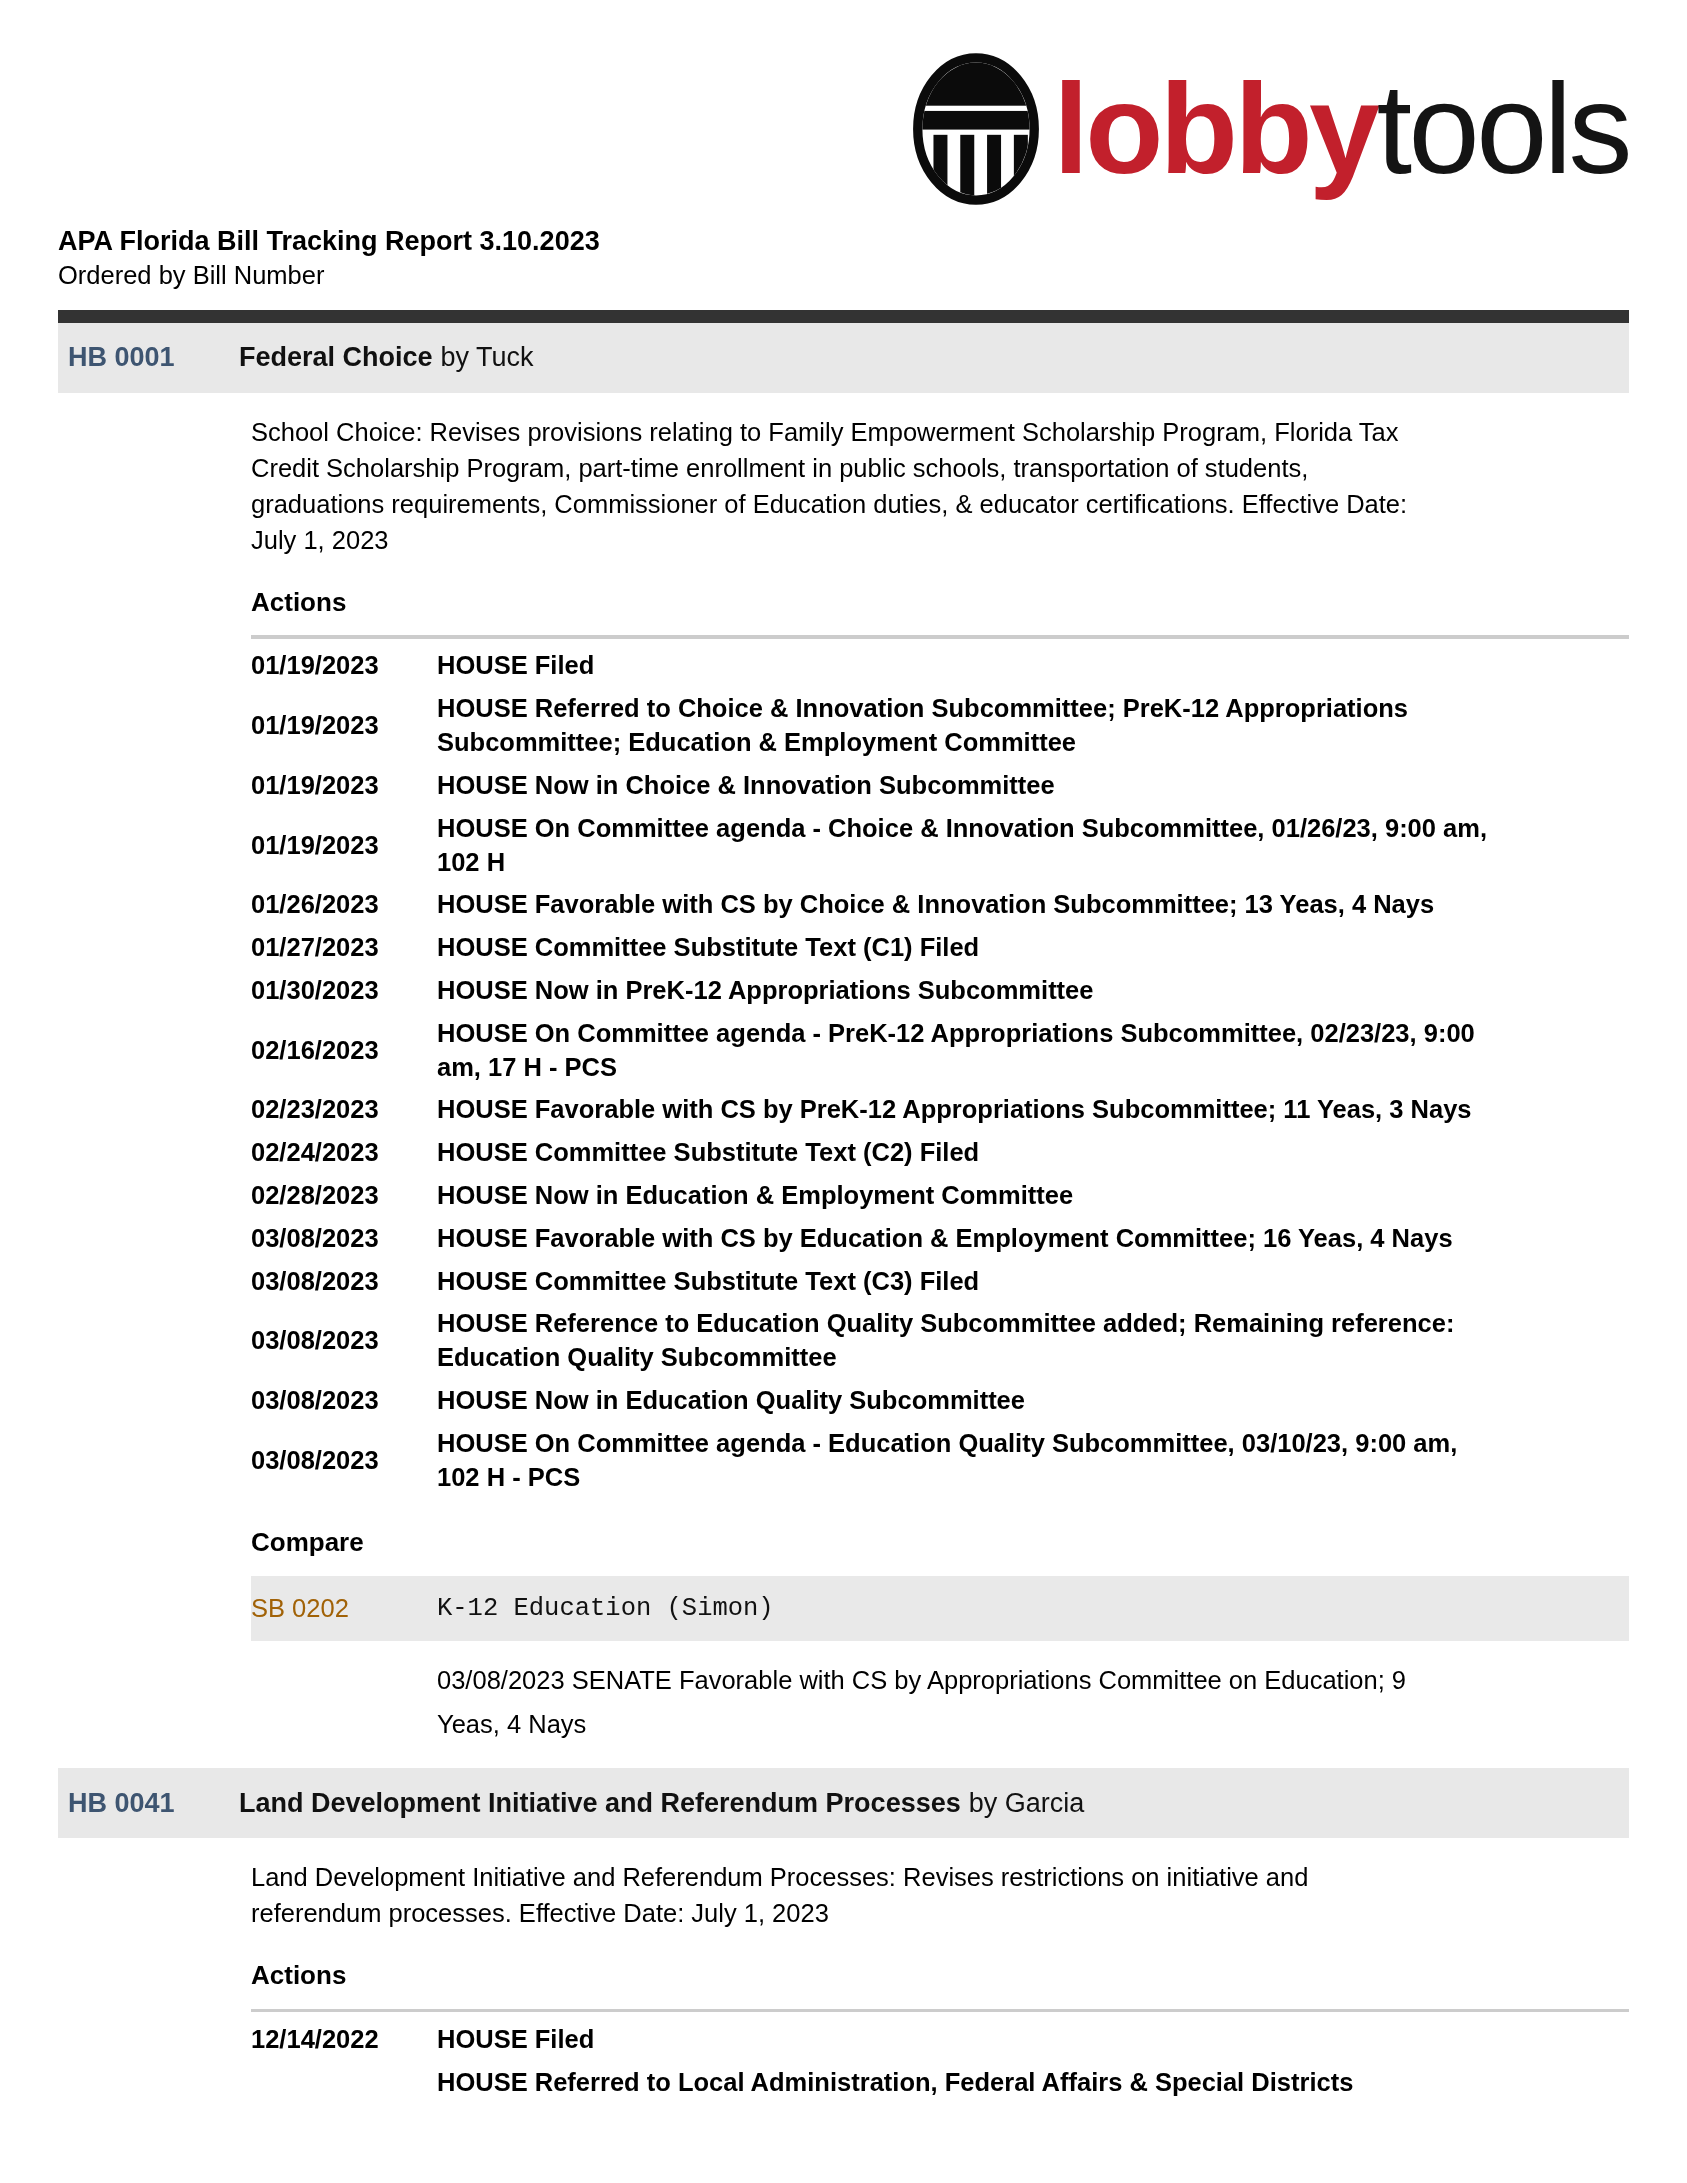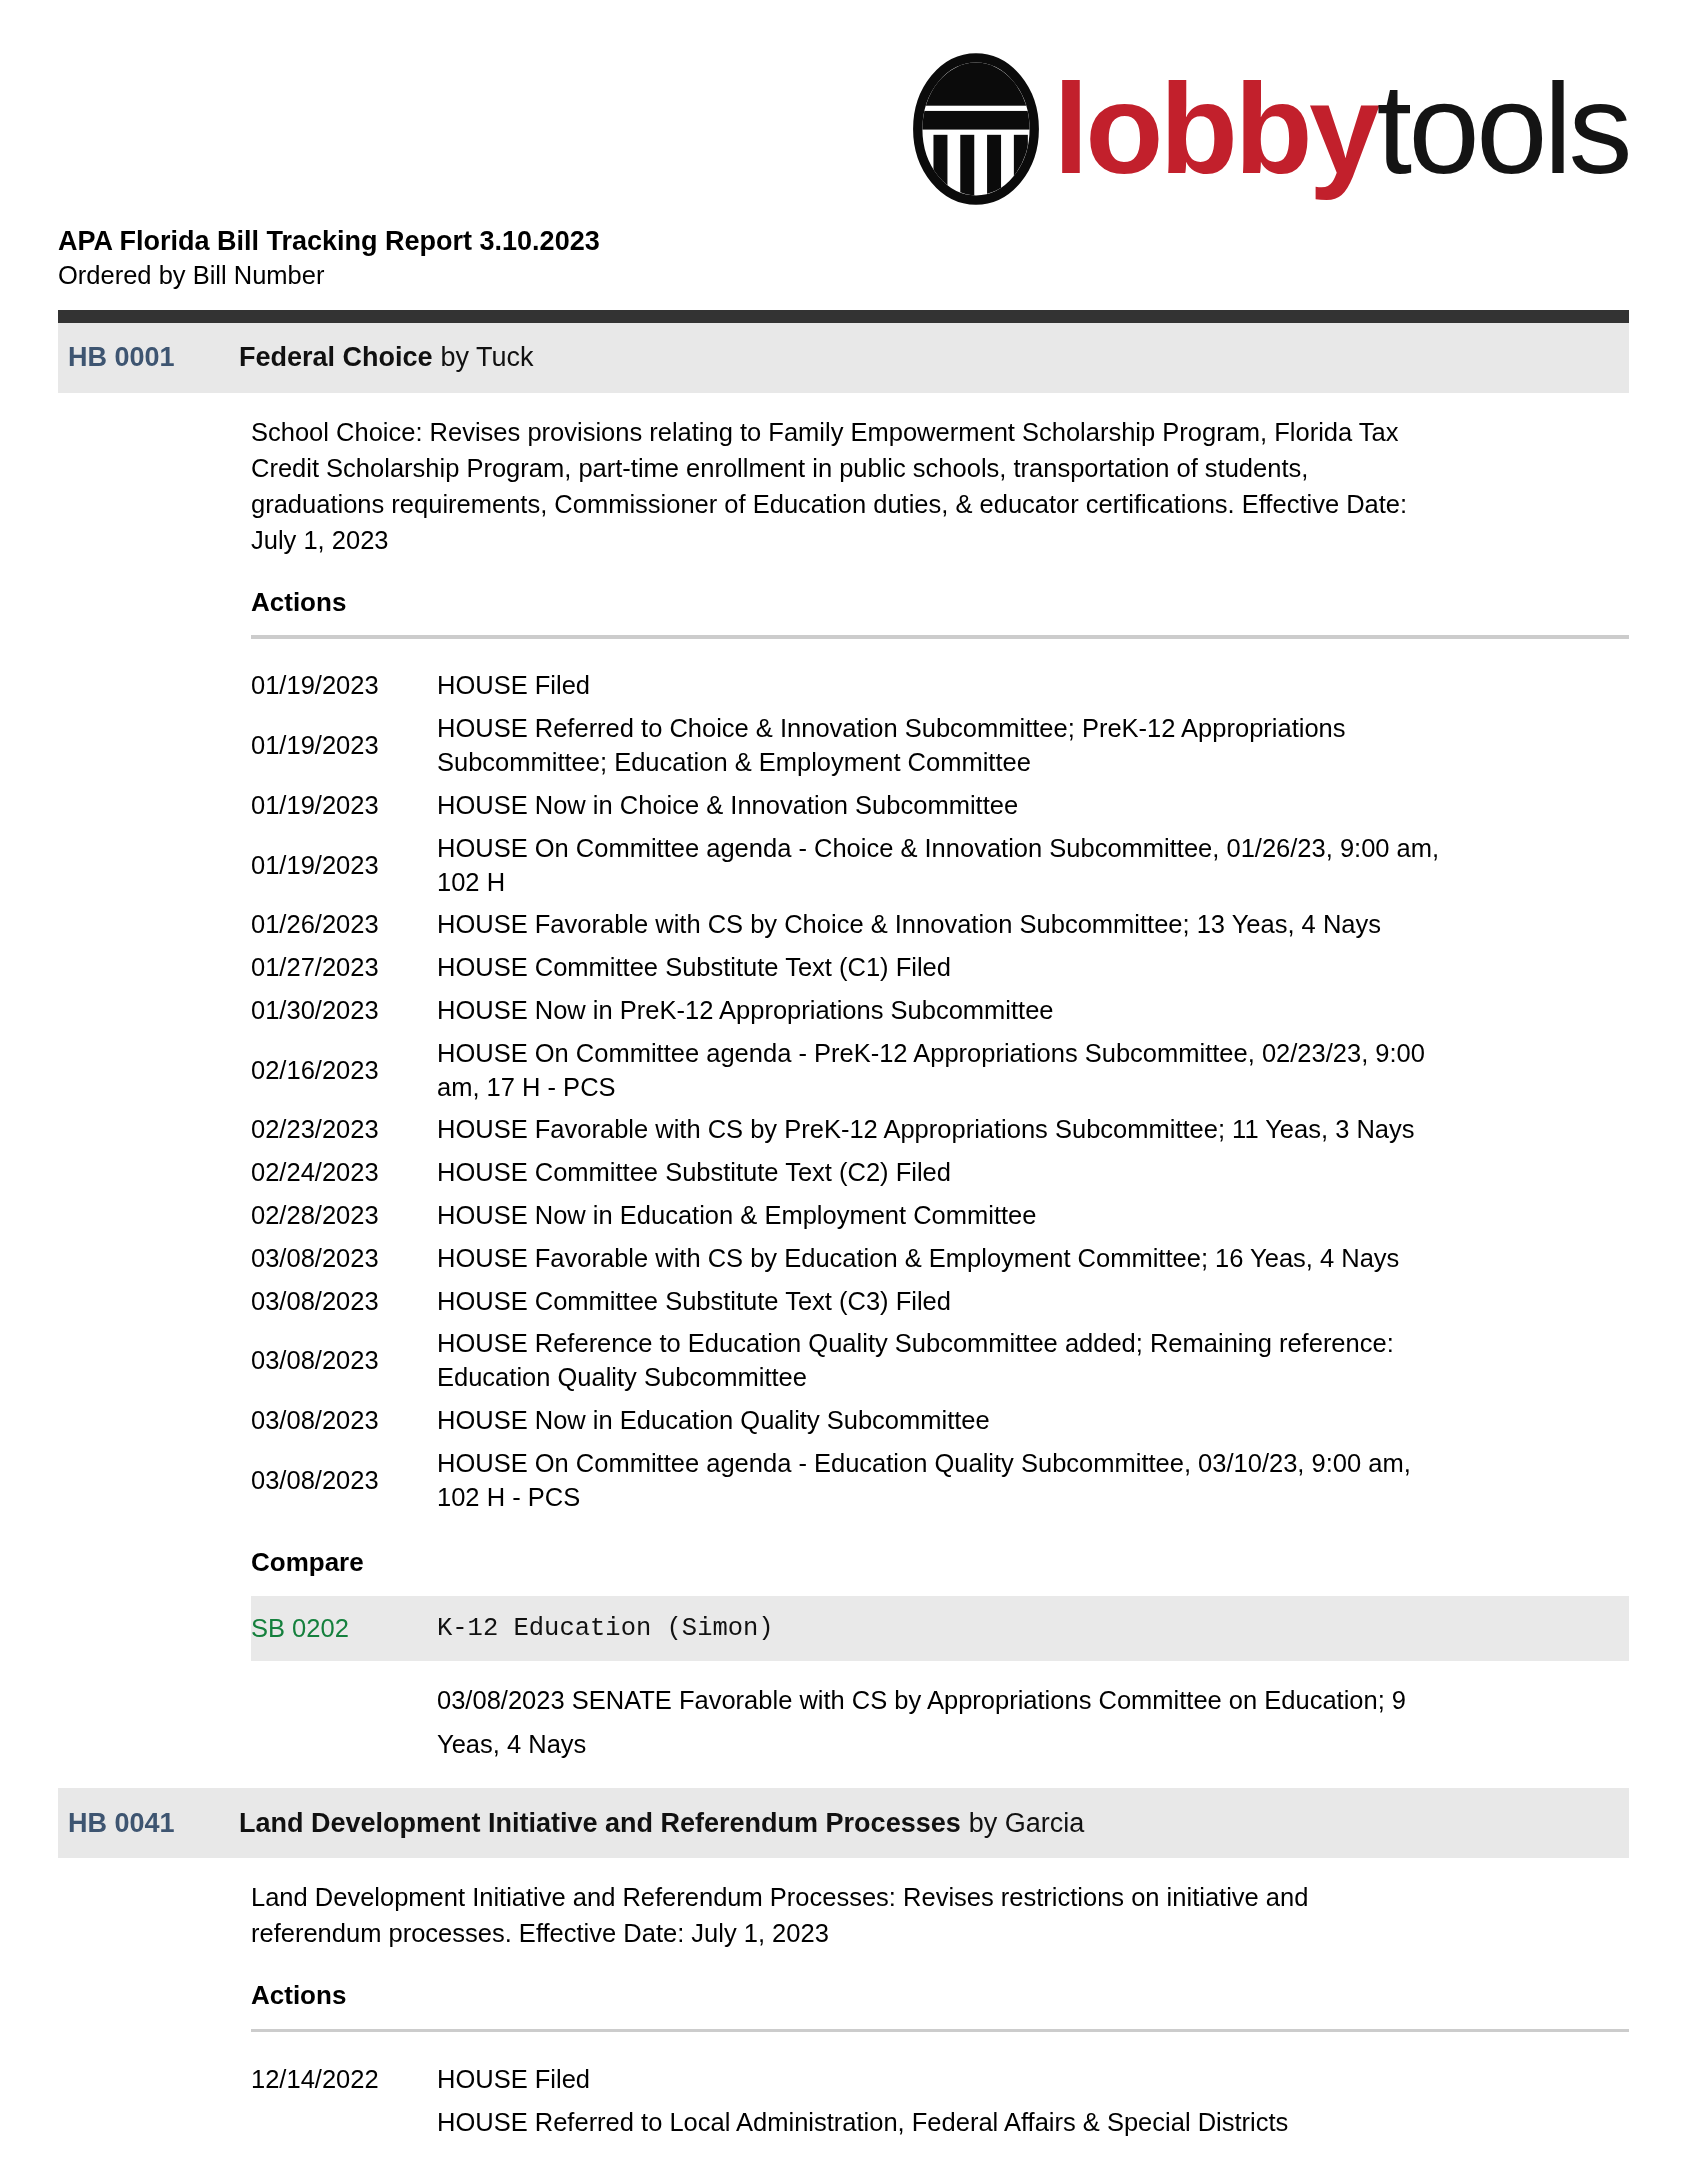--- a/index.html
+++ b/index.html
@@ -44,39 +44,39 @@
 
   .desc {
     font-size:25.5px; line-height:36px;
     margin:21px 0 0 0;
     white-space:pre-line;
     max-width:1377px;
   }
   .sec-head { font-size:26px; font-weight:bold; margin:29px 0 0 0; line-height:31px; }
   .sep { height:3.6px; background:#cccccc; margin-top:17.5px; }
 
-  .actions { margin-top:25px; }
+  .actions { margin-top:5px;font-weight:bold; }
   .action-row {
     display:grid; grid-template-columns:186px 1fr;
     align-items:center;
     padding:4.4px 0;
     font-size:25.5px;
   }
   .a-date { line-height:34px; }
   .a-text { line-height:34px; white-space:pre-line; max-width:1065px; }
 
   .compare-row {
     background:#e9e9e9;
     display:grid; grid-template-columns:186px 1fr;
     align-items:center;
     min-height:65px;
     margin-top:17.5px;
     font-size:25.5px;
   }
-  .c-num { color:#15803d; text-decoration:none; }
+  .c-num { color:#a16207; text-decoration:none; }
   .c-title { color:#111;font-family:Liberation Mono, monospace; }
   .c-note {
     margin:17.5px 0 0 186px;
     font-size:25.5px; line-height:44px;
     white-space:pre-line;
     max-width:1065px;
   }
 </style>
 </head>
 <body>

